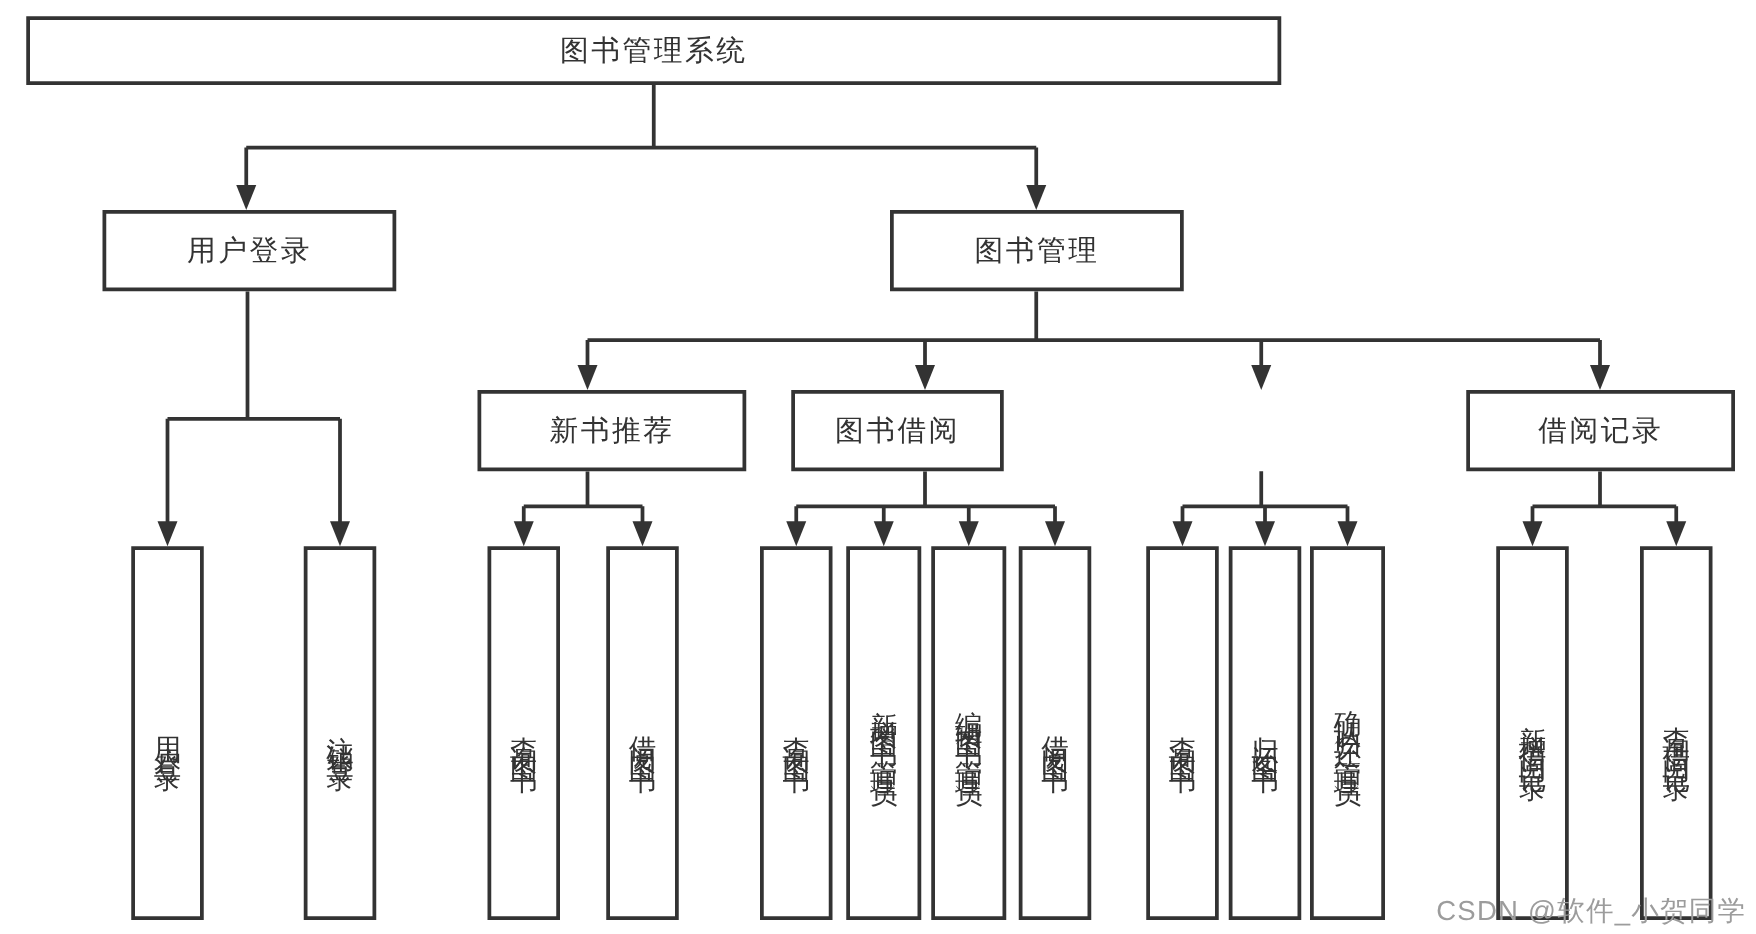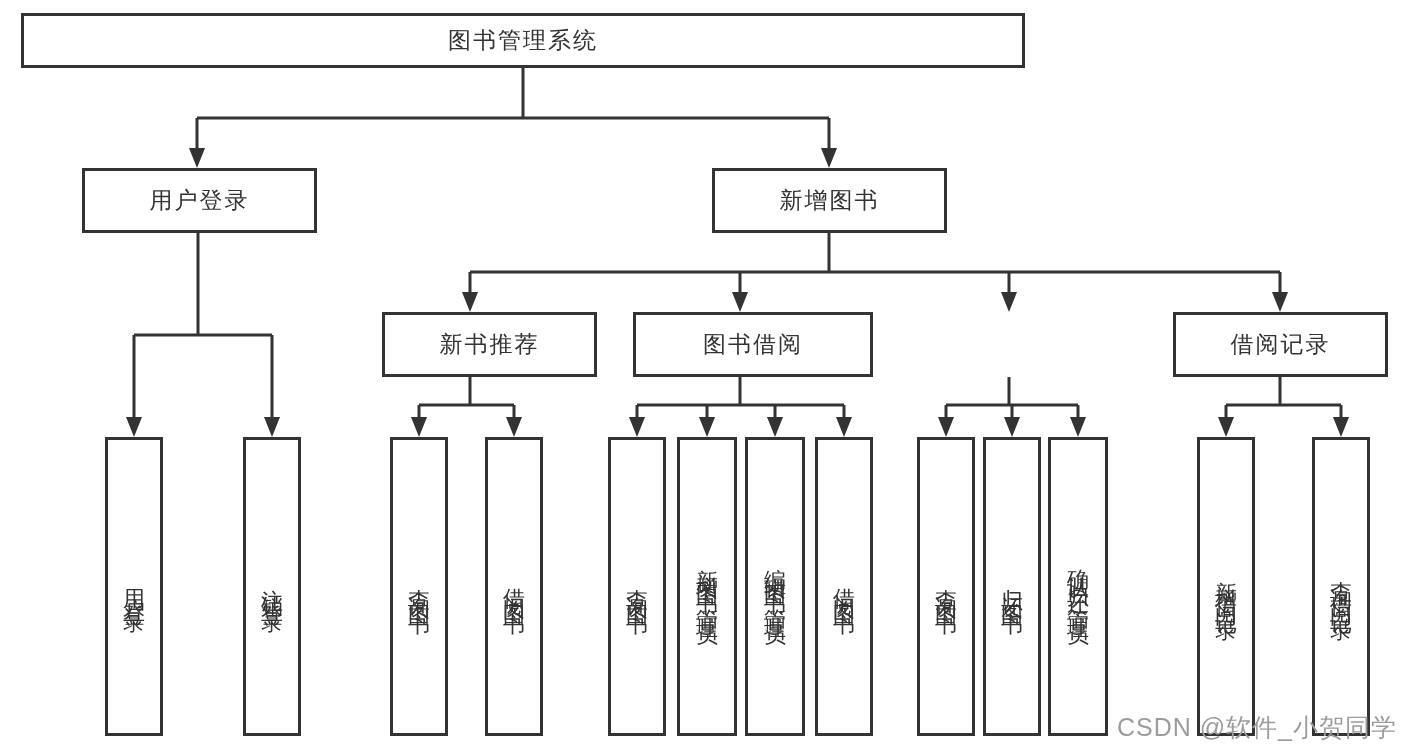--- a/index.html
+++ b/index.html
@@ -41,34 +41,34 @@
   .v-node {
     writing-mode: vertical-rl;
     font-size: 22px;
     letter-spacing: 8px;
     line-height: 1;
   }
   .watermark {
     position: absolute;
     right: 8px;
     bottom: 3px;
-    font-size: 25px;
+    font-size: 22px;
     letter-spacing: 1px;
     color: #9c9c9c;
     white-space: nowrap;
     z-index: 5;
   }
 
   
   #n-root   { left: 21px;  top: 13px;  width: 1004px; height: 55px; }
   #n-login  { left: 82px;  top: 168px; width: 235px;  height: 65px; }
   #n-mgmt   { left: 712px; top: 168px; width: 235px;  height: 65px; }
 
   #n-newbook { left: 382px;  top: 312px; width: 215px; height: 65px; }
-  #n-borrow  { left: 633px;  top: 312px; width: 240px; height: 65px; }
+  #n-borrow  { left: 633px;  top: 312px; width: 170px; height: 65px; }
   #n-current { left: 902px;  top: 312px; width: 215px; height: 65px; }
   #n-records { left: 1173px; top: 312px; width: 215px; height: 65px; }
 
   .leaf { top: 437px; height: 299px; width: 58px; }
   #l-a1 { left: 105px; }
   #l-a2 { left: 243px; }
   #l-b1 { left: 390px; }
   #l-b2 { left: 485px; }
   #l-c1 { left: 608px; }
   #l-c2 { left: 677px; width: 60px; }
@@ -121,21 +121,21 @@
       <polygon points="1004,417 1020,417 1012,437"></polygon>
       <polygon points="1070,417 1086,417 1078,437"></polygon>
       <polygon points="1218,417 1234,417 1226,437"></polygon>
       <polygon points="1333,417 1349,417 1341,437"></polygon>
     </g>
   </svg>
 
   <div id="n-root" class="node h-node">图书管理系统</div>
 
   <div id="n-login" class="node h-node">用户登录</div>
-  <div id="n-mgmt" class="node h-node">新增图书</div>
+  <div id="n-mgmt" class="node h-node">图书管理</div>
 
   <div id="n-newbook" class="node h-node">新书推荐</div>
   <div id="n-borrow" class="node h-node">图书借阅</div>
   <div id="n-records" class="node h-node">借阅记录</div>
 
   <div id="l-a1" class="node v-node leaf">用户登录</div>
   <div id="l-a2" class="node v-node leaf">注销登录</div>
 
   <div id="l-b1" class="node v-node leaf">查询图书</div>
   <div id="l-b2" class="node v-node leaf">借阅图书</div>

